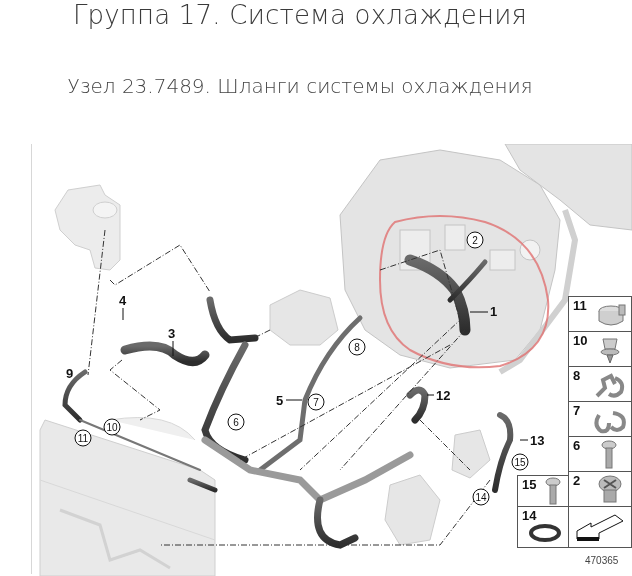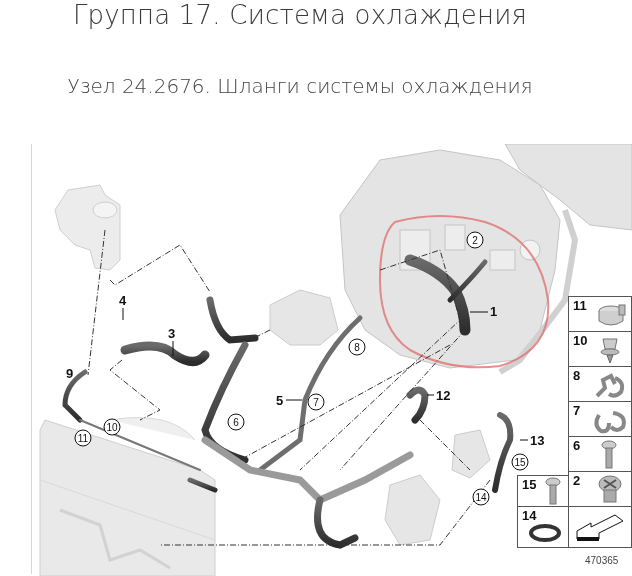--- a/index.html
+++ b/index.html
@@ -14,21 +14,21 @@
     svg text { font-family: "Liberation Sans", "DejaVu Sans", sans-serif; }
     .legend { position: absolute; left: 568px; top: 296px; width: 64px; }
     .lg-cell { position: absolute; border: 1px solid #555; background: #fff; box-sizing: border-box; }
     .lg-num { position: absolute; left: 4px; top: 1px; font-weight: bold; font-size: 13px; color: #111; }
     .catalog-num { position: absolute; left: 585px; top: 555px; font-size: 10px; color: #444; }
   </style>
 </head>
 <body>
 
 <div class="title t1">Группа 17. Система охлаждения</div>
-<div class="title t2">Узел 24.2676. Шланги системы охлаждения</div>
+<div class="title t2">Узел 23.7489. Шланги системы охлаждения</div>
 
 <div class="frame-left"></div>
 
 <svg class="diagram" viewBox="30 144 602 432" width="602" height="432">
   <defs>
     <linearGradient id="hose" x1="0" x2="0" y1="0" y2="1">
       <stop offset="0" stop-color="#6a6a6a"></stop>
         <stop offset="1" stop-color="#2d2d2d"></stop>
     </linearGradient>
   </defs>

